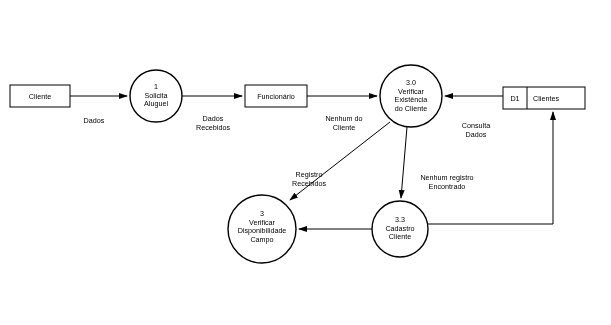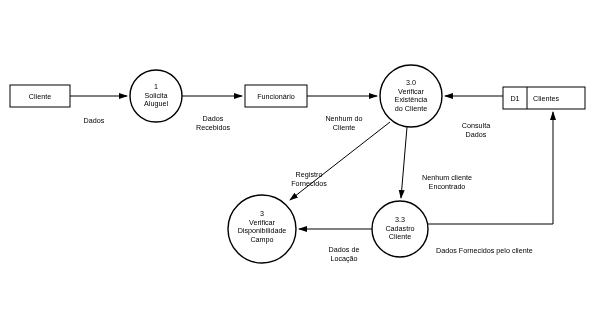--- a/index.html
+++ b/index.html
@@ -107,20 +107,17 @@
 Cliente</div>
 
   <div class="edge-label" style="left:74px; top:86px; width:40px;">Dados</div>
   <div class="edge-label" style="left:185px; top:84px; width:56px;">Dados
 Recebidos</div>
   <div class="edge-label" style="left:316px; top:84px; width:56px;">Nenhum do
 Cliente</div>
   <div class="edge-label" style="left:450px; top:91px; width:52px;">Consulta
 Dados</div>
   <div class="edge-label" style="left:276px; top:140px; width:66px;">Registro
-Fornecidos</div>
-  <div class="edge-label" style="left:405px; top:143px; width:84px;">Nenhum cliente
+Recebidos</div>
+  <div class="edge-label" style="left:405px; top:143px; width:84px;">Nenhum registro
 Encontrado</div>
-  <div class="edge-label" style="left:316px; top:215px; width:56px;">Dados de
-Locação</div>
-  <div class="edge-label" style="left:436px; top:216px; width:120px; text-align:left;">Dados Fornecidos pelo cliente</div>
 
 </div>
 
 </body></html>

